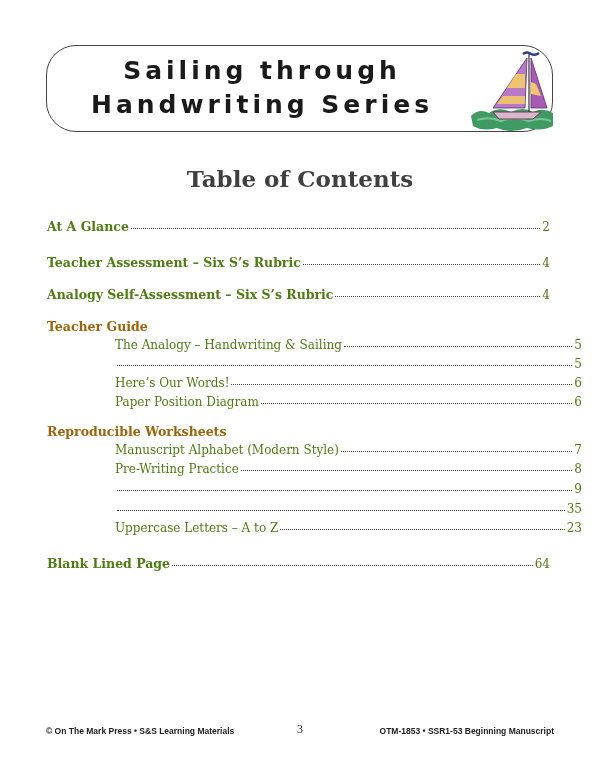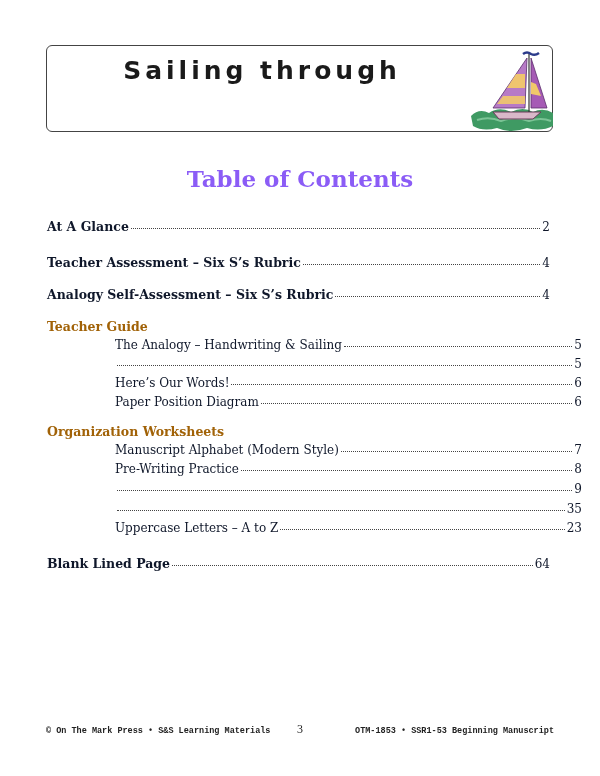--- a/index.html
+++ b/index.html
@@ -1,58 +1,59 @@
 <!DOCTYPE html>
 <html><head>
   <meta charset="utf-8">
   <style>
     html, body { margin: 0; padding: 0; background: #ffffff; }
     body { width: 600px; height: 776px; position: relative; overflow: hidden; color: #1a1a1a; }
     .banner {
       position: absolute; left: 46px; top: 45px; width: 507px; height: 87px;
-      border: 1.5px solid #444; border-radius: 6px; box-sizing: border-box; background: #fff;
+      border: 1.5px solid #444; border-radius: 30px; box-sizing: border-box; background: #fff;
     }
     .banner-title {
       position: absolute; left: 0; top: 8px; width: 430px; text-align: center;
       font-family: "DejaVu Sans", sans-serif; font-weight: bold; font-size: 25px;
       letter-spacing: 4px; line-height: 34px; color: #1a1a1a;
     }
     .boat { position: absolute; left: 420px; top: 0px; width: 90px; height: 92px; }
     .toc-title {
       position: absolute; left: 0; top: 165px; width: 600px; text-align: center;
-      font-family: "DejaVu Serif", serif; font-weight: bold; font-size: 23px; color: #8b5cf6;
+      font-family: "DejaVu Serif", serif; font-weight: bold; font-size: 23px; color: #404040;
     }
     .toc-line {
       position: absolute; left: 47px; width: 503px; height: 18px;
       display: flex; align-items: baseline;
-      font-family: "DejaVu Serif", serif; font-size: 12px; color: #0f172a;
+      font-family: "DejaVu Serif", serif; font-size: 12px; color: #4d7c0f;
     }
     .toc-line.sub { left: 83px; width: 467px; margin-left: 32px; }
     .toc-line .label { white-space: nowrap; }
     .toc-line.bold .label { font-weight: bold; font-size: 12.5px; }
     .toc-line .leader {
       flex: 1; margin: 0 2px; border-bottom: 1.5px dotted #444; height: 1px; transform: translateY(-2px);
     }
     .toc-line .page { white-space: nowrap; }
     .heading {
       position: absolute; left: 47px; font-family: "DejaVu Serif", serif;
       font-weight: bold; font-size: 12.5px; color: #a16207;
     }
     .footer {
-      position: absolute; top: 726px; font-family: Liberation Mono, monospace;
+      position: absolute; top: 726px; font-family: Liberation Sans, sans-serif;
       font-weight: bold; font-size: 8.5px; color: #222;
     }
     .footer-page { position: absolute; top: 722px; left: 0; width: 600px; text-align: center; font-family: "Liberation Serif", serif; font-size: 12px; color: #222; }
   </style>
 </head>
 <body>
 
 <div class="banner">
   <div class="banner-title">
     <div>Sailing through</div>
+    <div>Handwriting Series</div>
   </div>
   <svg class="boat" viewBox="0 0 90 92">
 
     <path d="M4 70 Q12 62 22 67 Q32 60 44 66 Q56 60 66 66 Q76 61 86 67 L86 80 Q74 86 60 82 Q44 88 30 82 Q16 86 6 80 Z" fill="#3f9a63"></path>
     <path d="M10 74 Q22 70 34 75 Q48 70 62 75 Q74 71 84 75" stroke="#7cc496" stroke-width="2" fill="none"></path>
 
     <path d="M26 66 L74 66 L66 73 L32 73 Z" fill="#d9b8c9" stroke="#6b3a5a" stroke-width="1"></path>
 
     <line x1="62" y1="8" x2="62" y2="66" stroke="#333" stroke-width="1.2"></line>
 
@@ -99,21 +100,21 @@
   <span class="label">Here’s Our Words!</span>
   <span class="leader"></span>
   <span class="page">6</span>
 </div>
 <div class="toc-line sub" style="top:395px">
   <span class="label">Paper Position Diagram</span>
   <span class="leader"></span>
   <span class="page">6</span>
 </div>
 
-<div class="heading" style="top:424px">Organization Worksheets</div>
+<div class="heading" style="top:424px">Reproducible Worksheets</div>
 <div class="toc-line sub" style="top:443px">
   <span class="label">Manuscript Alphabet (Modern Style)</span>
   <span class="leader"></span>
   <span class="page">7</span>
 </div>
 <div class="toc-line sub" style="top:462px">
   <span class="label">Pre-Writing Practice</span>
   <span class="leader"></span>
   <span class="page">8</span>
 </div>

